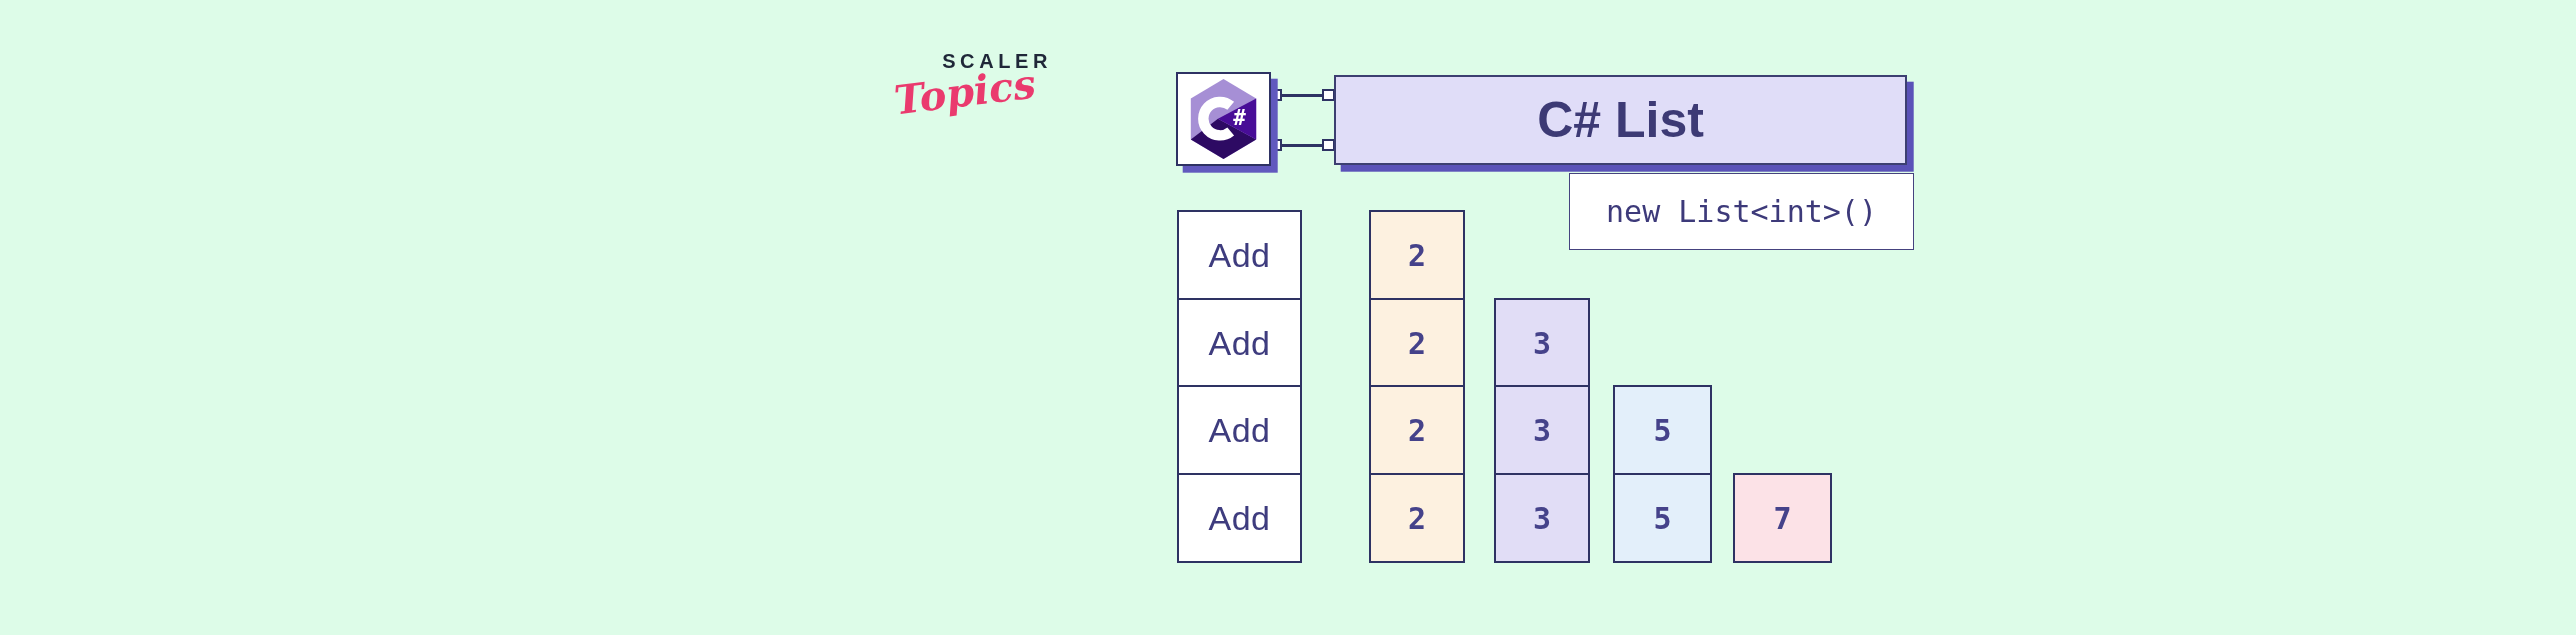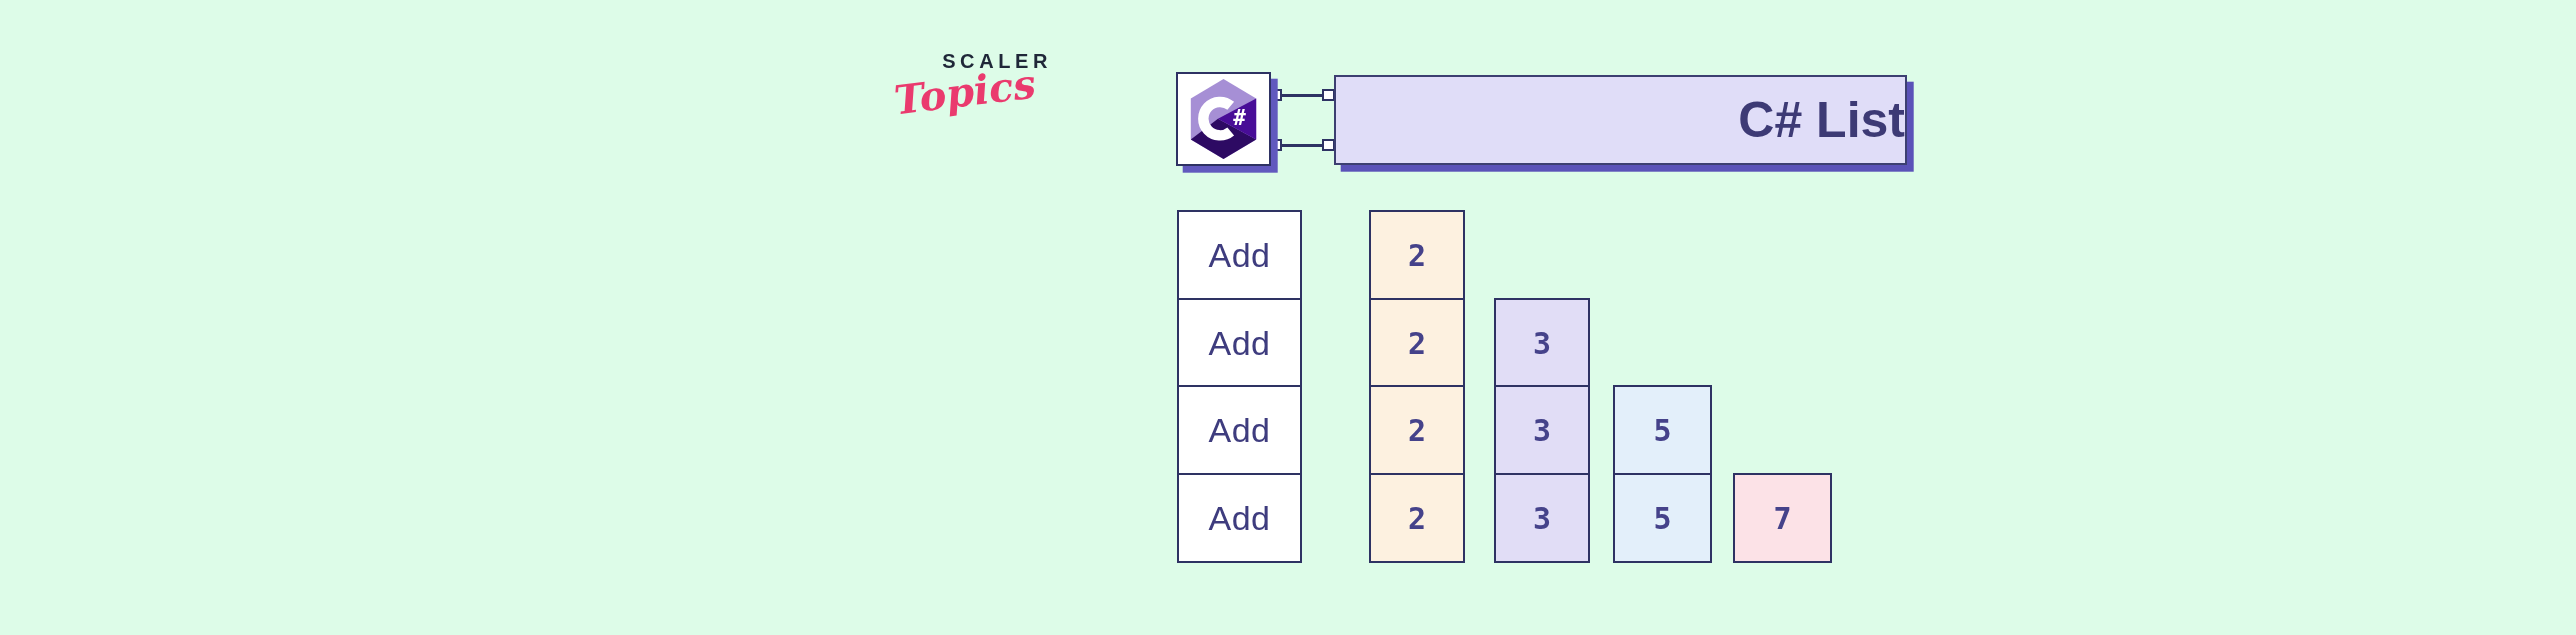--- a/index.html
+++ b/index.html
@@ -49,21 +49,21 @@
   .sq-a { left: 1269px; top: 89px; }
   .sq-b { left: 1269px; top: 139px; }
   .sq-c { left: 1322px; top: 89px; }
   .sq-d { left: 1322px; top: 139px; }
 
   .title-box {
     position: absolute; left: 1334px; top: 75px;
     width: 573px; height: 90px;
     background: #e0ddf8; border: 2.6px solid #3c3f71;
     box-shadow: 6.7px 6.7px 0 #5a52b8;
-    display: flex; align-items: center; justify-content: flex-end;
+    display: flex; align-items: center; justify-content: center;
   }
   .title-box .title-text {
     font-size: 50px; font-weight: bold; color: #3d3a75;
   }
 
   .code-box {
     position: absolute; left: 1569px; top: 173px;
     width: 345px; height: 77px;
     background: #ffffff; border: 1.5px solid #45427f;
     display: flex; align-items: center; justify-content: center;
@@ -121,20 +121,23 @@
       <polygon points="42,57 97,28 97,87" fill="#480d97"></polygon>
       <path d="M 60.4 38.6 A 24 24 0 1 0 60.4 75.4" fill="none" stroke="#ffffff" stroke-width="15"></path>
       <text x="73" y="66" font-family="DejaVu Sans Mono, monospace" font-size="30" font-weight="bold" fill="#ffffff" text-anchor="middle">#</text>
     </svg>
   </div>
 
   <div class="title-box">
     <div class="title-text">C# List</div>
   </div>
 
+  <div class="code-box">
+    <div class="code-text">new List&lt;int&gt;()</div>
+  </div>
 
   <div class="cell add-cell row-0">Add</div>
   <div class="cell add-cell row-1">Add</div>
   <div class="cell add-cell row-2">Add</div>
   <div class="cell add-cell row-3">Add</div>
 
   <div class="cell val-cell row-0 col-0">2</div>
 
   <div class="cell val-cell row-1 col-0">2</div>
   <div class="cell val-cell row-1 col-1">3</div>

